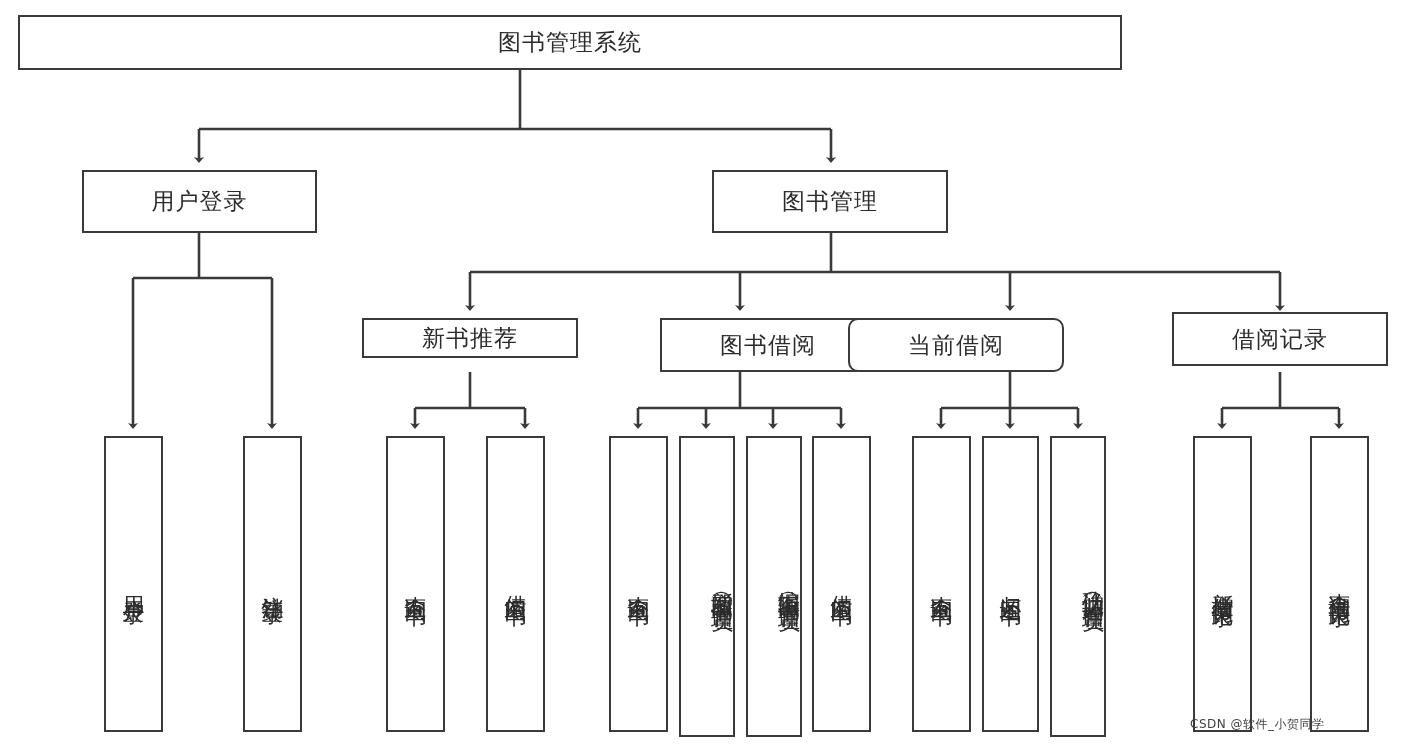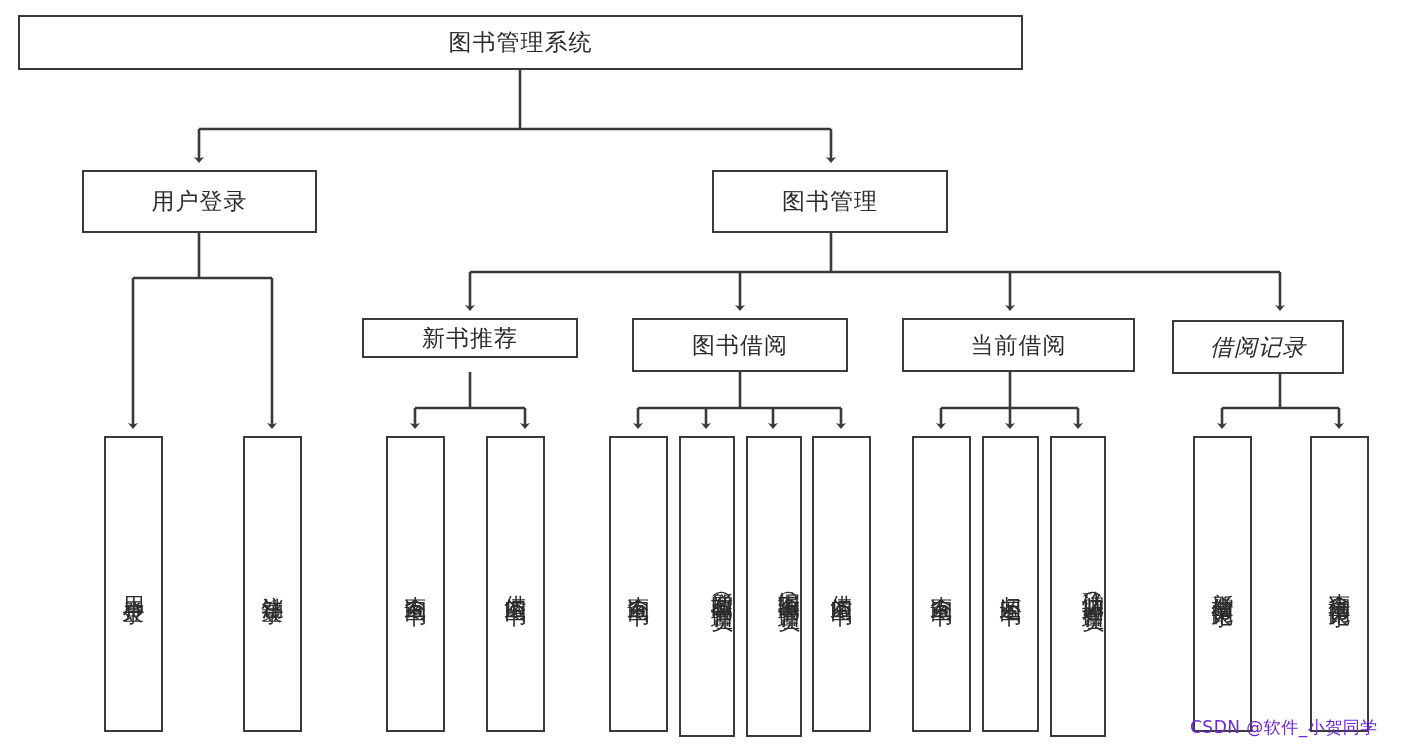--- a/index.html
+++ b/index.html
@@ -43,22 +43,22 @@
     line-height:1;
     padding-top:4px;
     padding-bottom:4px;
   }
   .node.vert.topalign{
     align-items:flex-start;
     justify-content:center;
   }
   .watermark{
     position:absolute;
-    color:#6d28d9;
-    font-size:17px;
+    color:#404040;
+    font-size:12px;
     white-space:nowrap;
     letter-spacing:0.5px;
     user-select:none;
   }
 </style>
 </head>
 <body>
 
 <div id="canvas">
 
@@ -105,29 +105,29 @@
       <path d="M1010,408 L1010,426" marker-end="url(#arrow)"></path>
       <path d="M1078,408 L1078,426" marker-end="url(#arrow)"></path>
 
       <path d="M1280,372 L1280,408"></path>
       <path d="M1222,408 L1339,408"></path>
       <path d="M1222,408 L1222,426" marker-end="url(#arrow)"></path>
       <path d="M1339,408 L1339,426" marker-end="url(#arrow)"></path>
     </g>
   </svg>
 
-  <div class="node horiz" style="left:18px;top:15px;width:1005px;height:55px;">图书管理系统</div>
+  <div class="node horiz" style="left:18px;top:15px;width:1104px;height:55px;">图书管理系统</div>
 
   <div class="node horiz" style="left:82px;top:170px;width:235px;height:63px;">用户登录</div>
   <div class="node horiz" style="left:712px;top:170px;width:236px;height:63px;">图书管理</div>
 
   <div class="node horiz" style="left:362px;top:318px;width:216px;height:40px;">新书推荐</div>
-  <div class="node horiz" style="left:632px;top:318px;width:216px;height:54px;">图书借阅</div>
-  <div class="node horiz" style="left:902px;top:318px;width:233px;height:54px;">当前借阅</div>
-  <div class="node horiz" style="left:1172px;top:320px;width:172px;height:54px;font-style:italic;">借阅记录</div>
+  <div class="node horiz" style="left:660px;top:318px;width:216px;height:54px;">图书借阅</div>
+  <div class="node horiz" style="left:848px;top:318px;width:216px;height:54px;border-radius:10px;">当前借阅</div>
+  <div class="node horiz" style="left:1172px;top:312px;width:216px;height:54px;">借阅记录</div>
 
   <div class="node vert" style="left:104px;top:436px;width:59px;height:296px;">用户登录</div>
   <div class="node vert" style="left:243px;top:436px;width:59px;height:296px;">注销登录</div>
 
   <div class="node vert" style="left:386px;top:436px;width:59px;height:296px;">查询图书</div>
   <div class="node vert" style="left:486px;top:436px;width:59px;height:296px;">借阅图书</div>
 
   <div class="node vert" style="left:609px;top:436px;width:59px;height:296px;">查询图书</div>
   <div class="node vert topalign" style="left:679px;top:436px;width:56px;height:301px;">新增图书（管理员）</div>
   <div class="node vert topalign" style="left:746px;top:436px;width:56px;height:301px;">编辑图书（管理员）</div>

